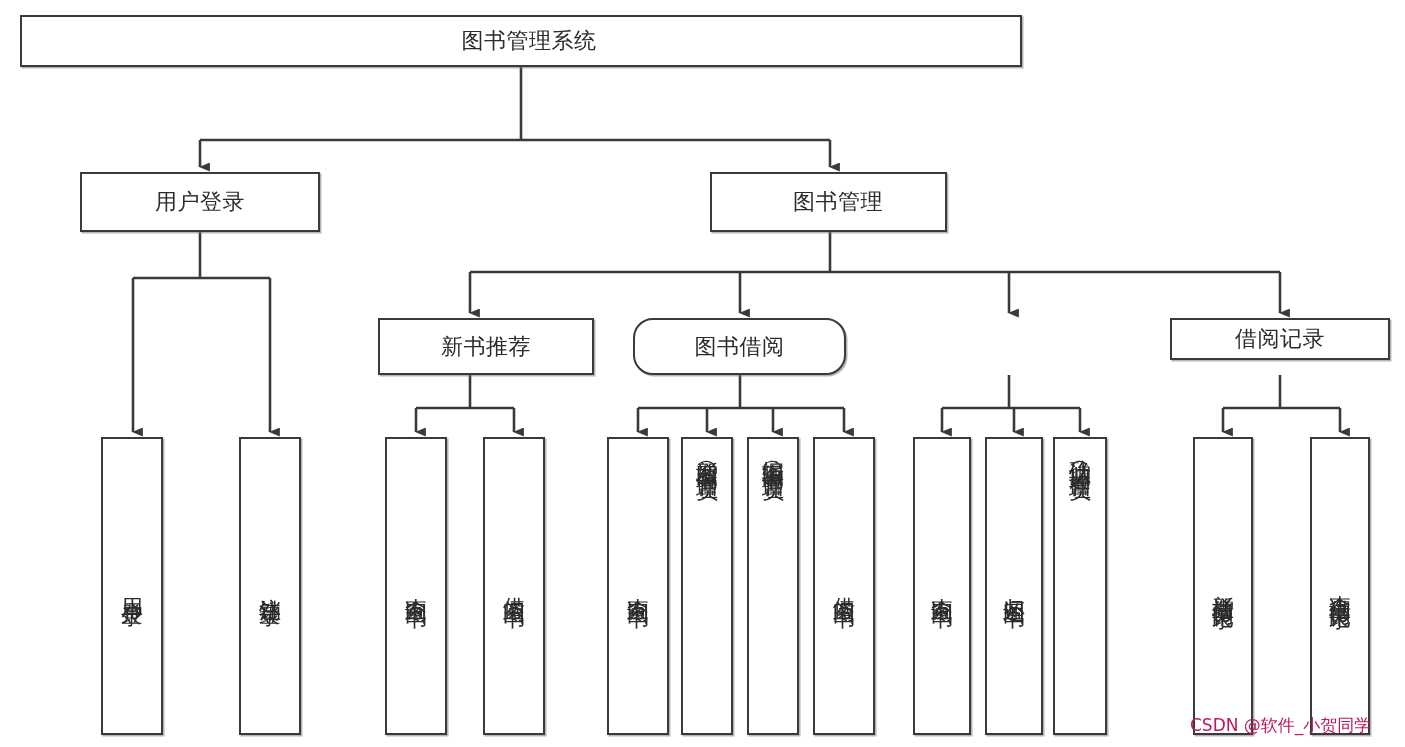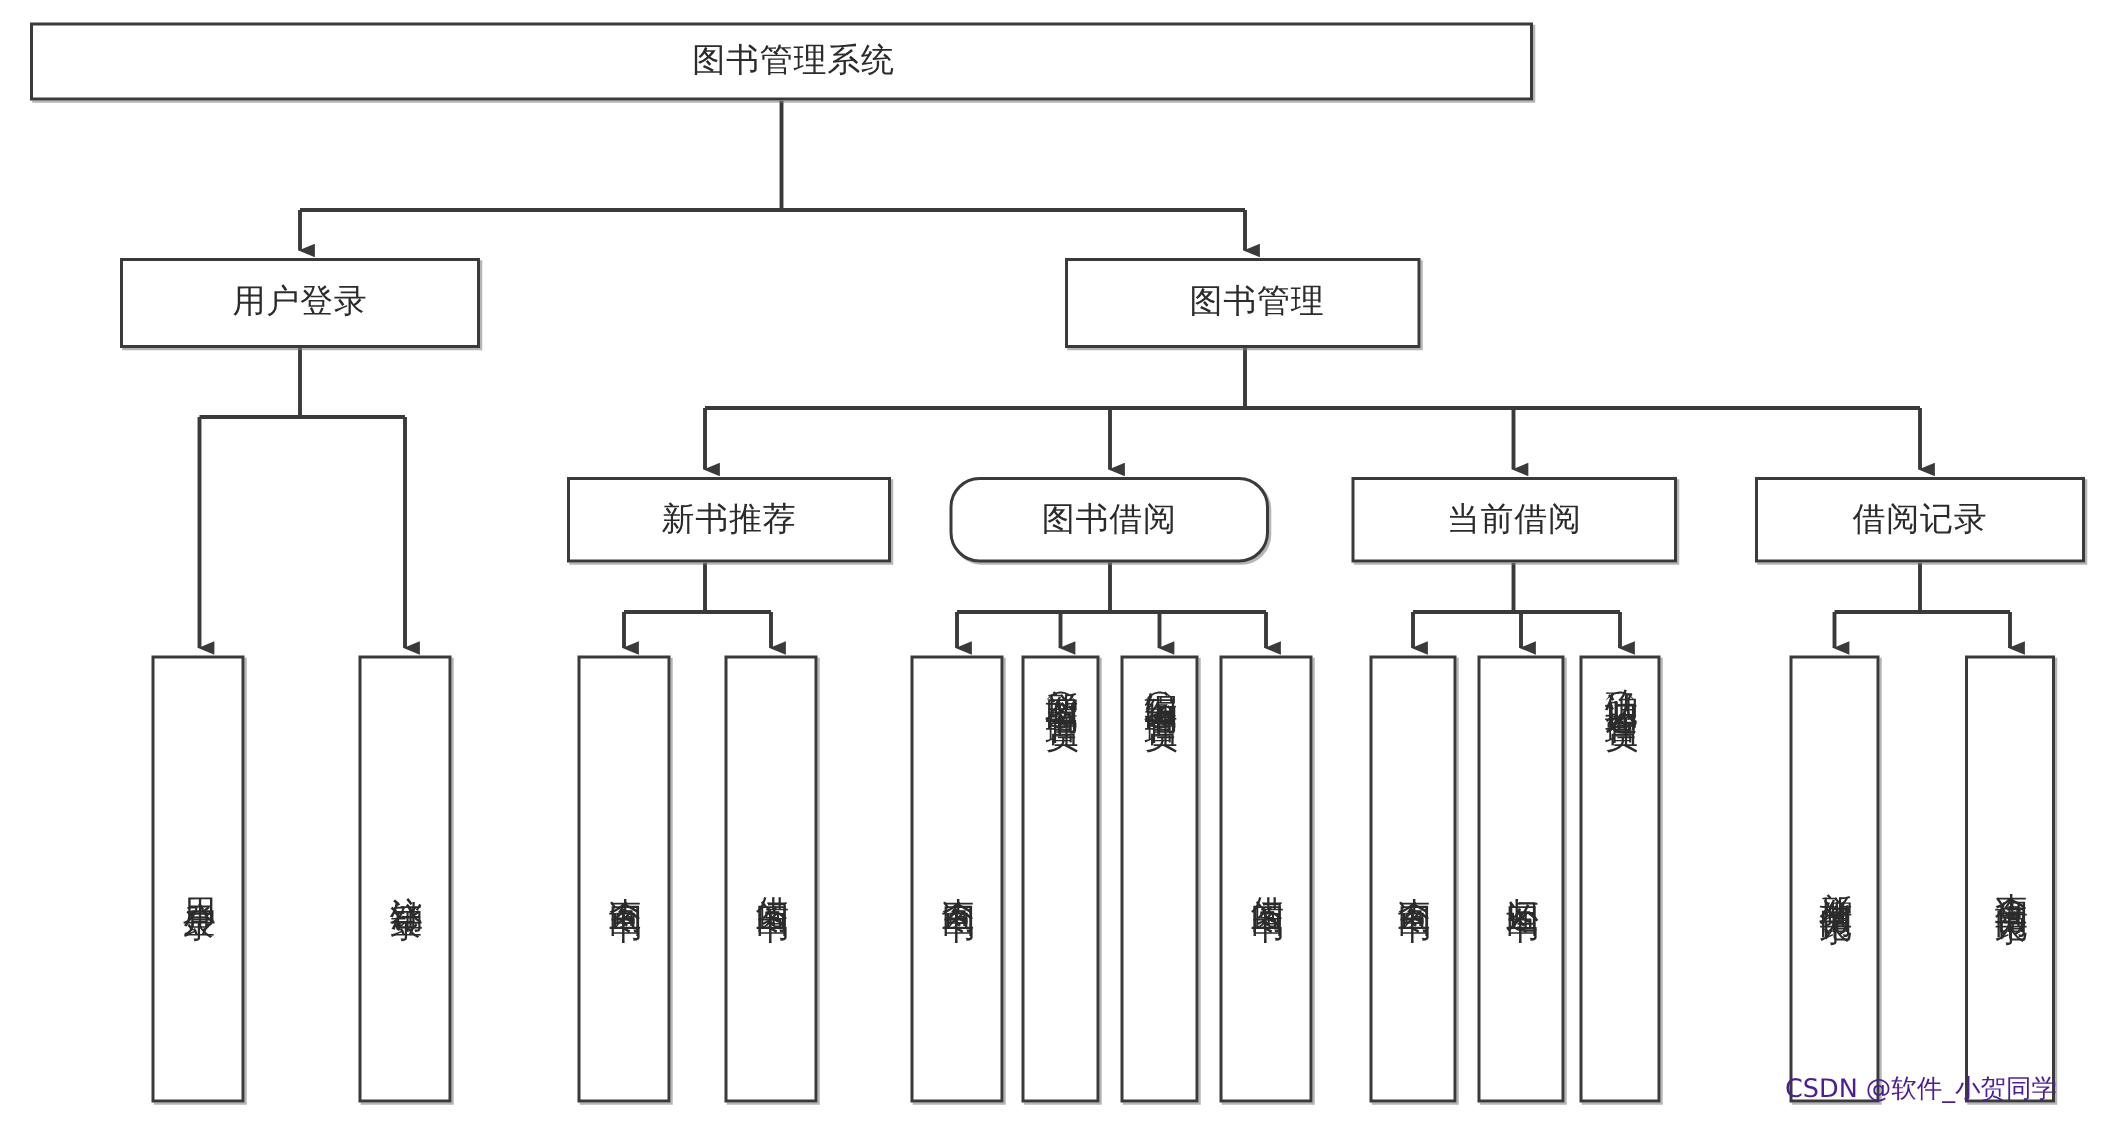--- a/index.html
+++ b/index.html
@@ -59,21 +59,21 @@
   }
   .node.vert.top .lbl {
     align-self: flex-start;
     margin-top: 3px;
   }
   .watermark {
     position: absolute;
     left: 1190px;
     top: 714px;
     font-size: 17px;
-    color: #4c1d95;
+    color: #be185d;
     white-space: nowrap;
     z-index: 3;
     font-family: "DejaVu Sans", "Liberation Sans", sans-serif;
   }
 </style>
 </head>
 <body>
 
 <div id="canvas">
 
@@ -138,24 +138,21 @@
   <div class="node horiz" style="left:710px; top:172px; width:237px; height:60px;padding-left:19px;">
     <span class="lbl">图书管理</span>
   </div>
 
   <div class="node horiz" style="left:378px; top:318px; width:216px; height:57px;">
     <span class="lbl">新书推荐</span>
   </div>
   <div class="node horiz" style="left:633px; top:318px; width:213px; height:57px;border-radius:20px;">
     <span class="lbl">图书借阅</span>
   </div>
-  <div class="node horiz" style="left:901px; top:318px; width:217px; height:57px;">
-    <span class="lbl">当前借阅</span>
-  </div>
-  <div class="node horiz" style="left:1170px; top:318px; width:220px; height:57px;align-items:center;">
+  <div class="node horiz" style="left:1170px; top:318px; width:220px; height:42px;align-items:center;">
     <span class="lbl">借阅记录</span>
   </div>
 
   <div class="node vert" style="left:101px; top:437px; width:62px; height:298px;">
     <span class="lbl">用户登录</span>
   </div>
   <div class="node vert" style="left:239px; top:437px; width:62px; height:298px;">
     <span class="lbl">注销登录</span>
   </div>
   <div class="node vert" style="left:385px; top:437px; width:62px; height:298px;">

